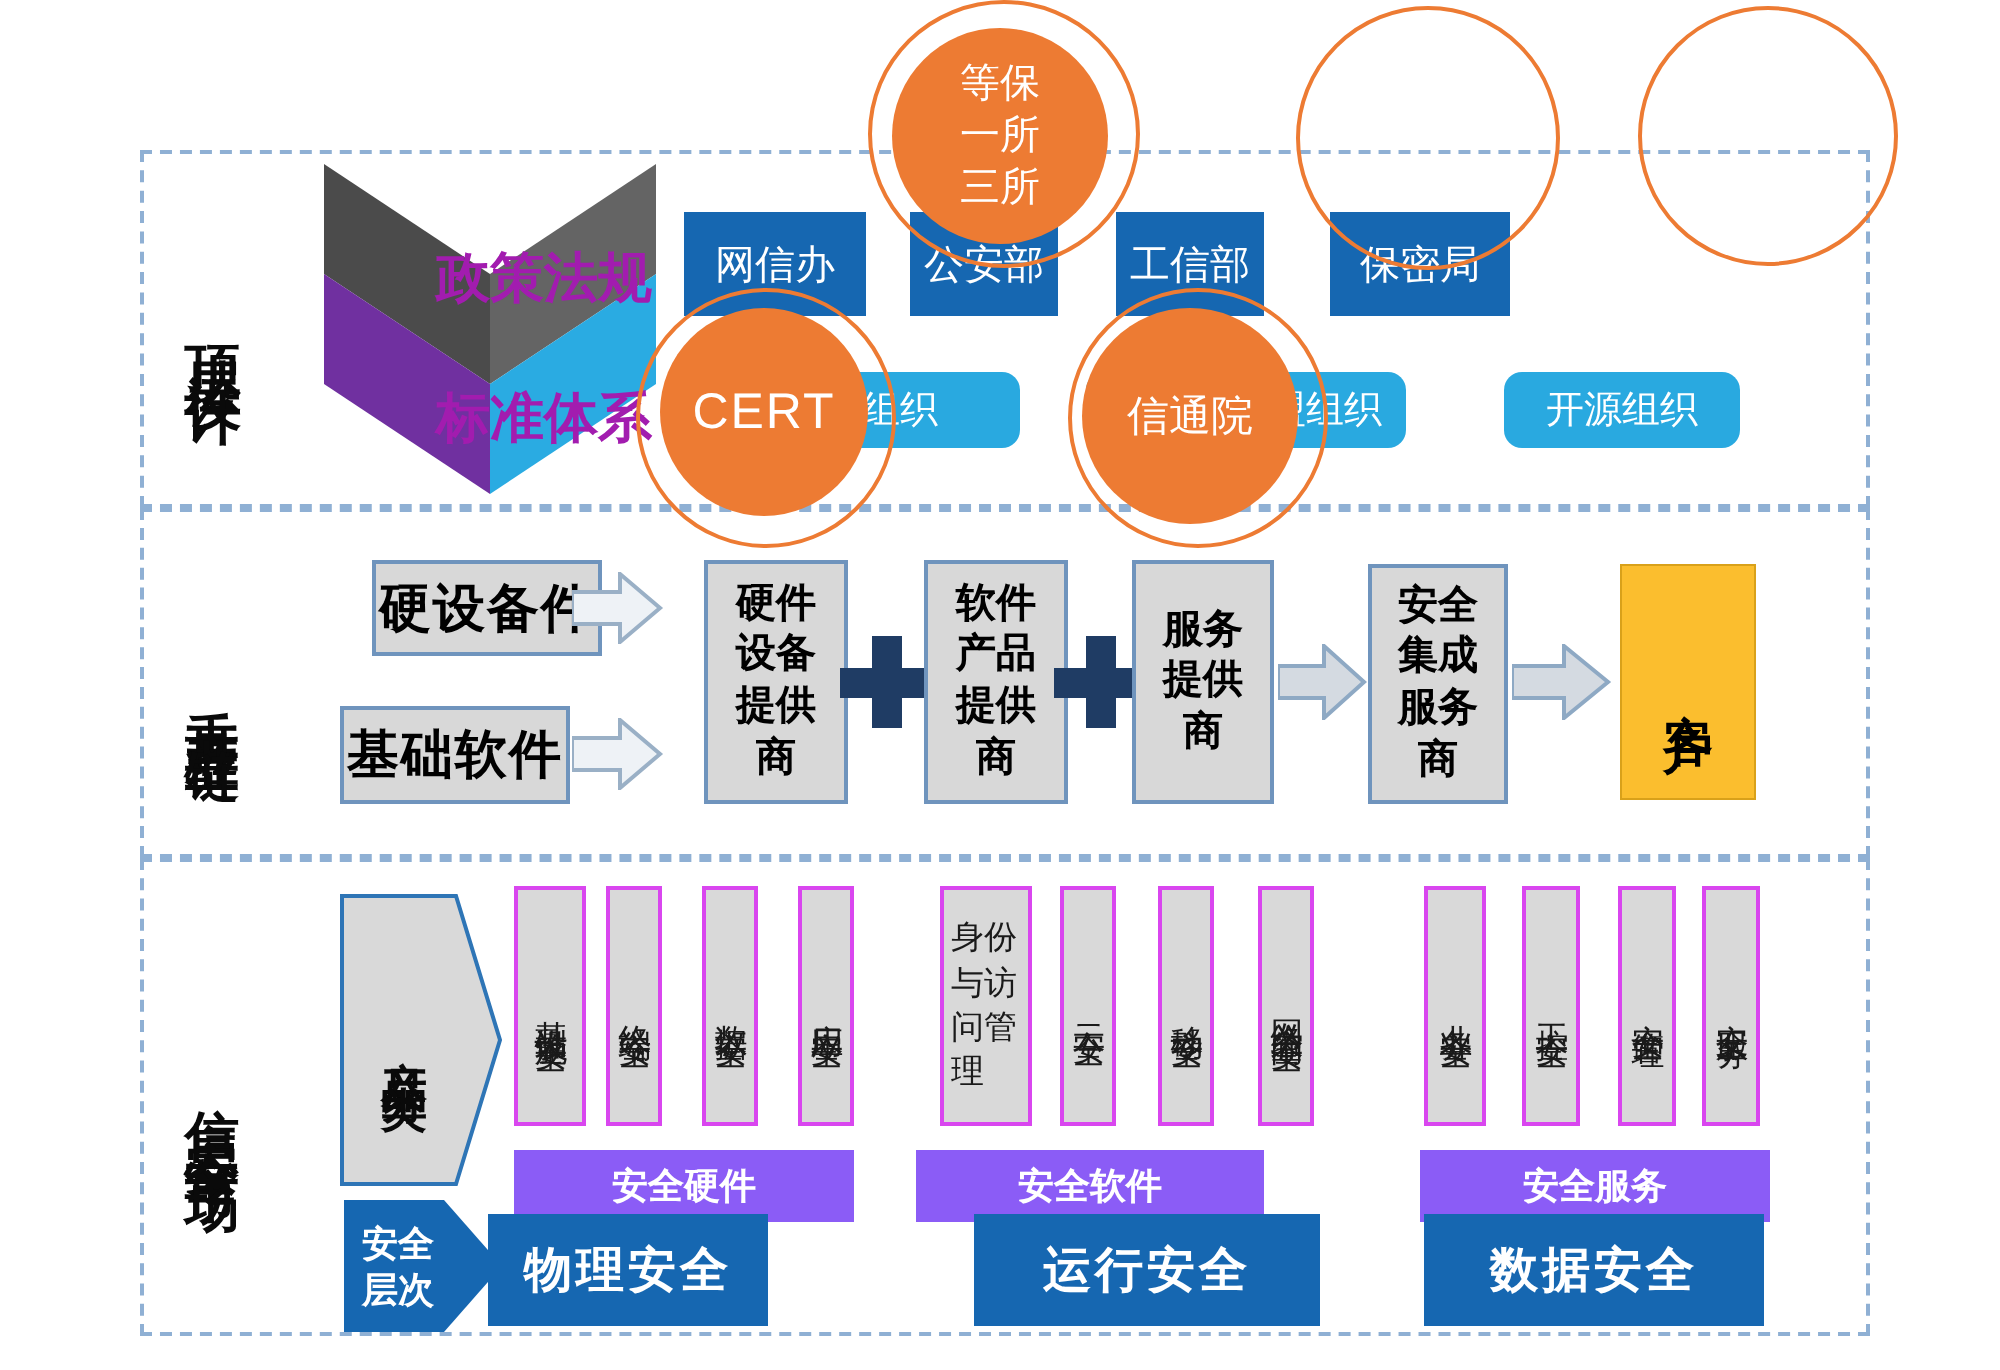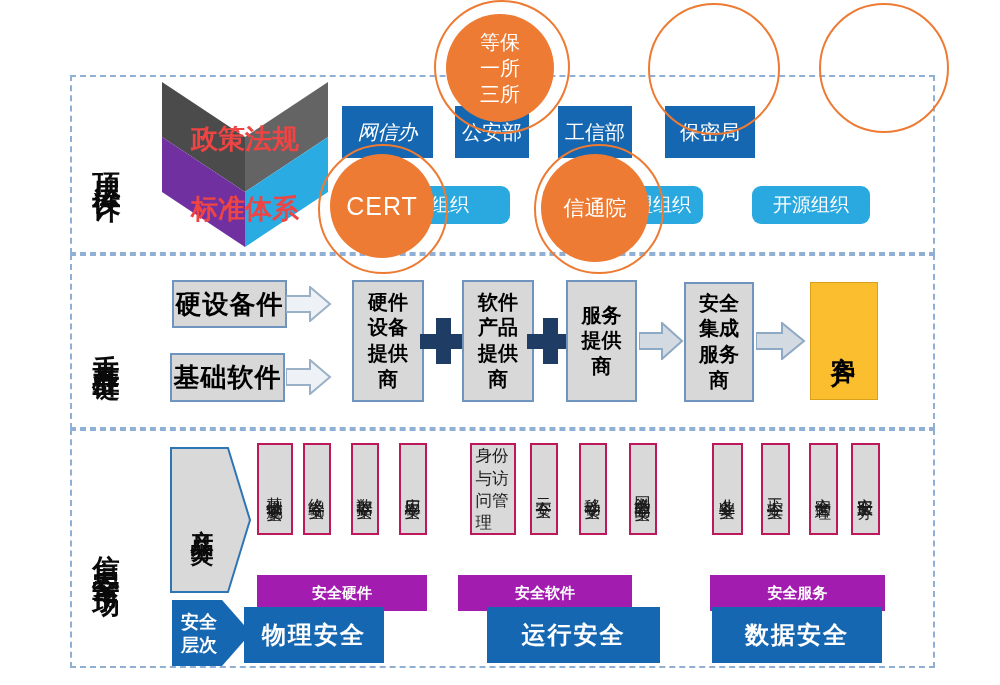--- a/index.html
+++ b/index.html
@@ -9,36 +9,36 @@
   .sec{position:absolute;border:2px dashed #8fb0d4;box-sizing:border-box;background:transparent;}
   .vlabel{position:absolute;writing-mode:vertical-rl;text-orientation:upright;font-weight:bold;
           color:#0a0a0a;display:flex;align-items:center;justify-content:center;}
   .gov{position:absolute;top:106px;height:52px;background:#1667b1;color:#fff;font-size:20px;
        display:flex;align-items:center;justify-content:center;}
   .org{position:absolute;top:186px;height:38px;background:#29a9e0;color:#fff;font-size:19px;
        border-radius:9px;display:flex;align-items:center;justify-content:center;}
   .circle{position:absolute;background:#ed7b33;border-radius:50%;color:#fff;text-align:center;
           display:flex;align-items:center;justify-content:center;}
   .ring{position:absolute;border:2px solid #ed7b33;border-radius:50%;background:transparent;}
-  .chev-txt{position:absolute;width:162px;text-align:center;color:#ef4444;font-weight:bold;font-size:27px;}
+  .chev-txt{position:absolute;width:162px;text-align:right;color:#a21caf;font-weight:bold;font-size:27px;}
   .gbox{position:absolute;background:#d8d8d8;border:2px solid #6f94bd;box-sizing:border-box;
         display:flex;align-items:center;justify-content:center;font-weight:bold;color:#000;}
   .chainbox{text-align:center;font-size:20px;line-height:1.28;}
   .plus{position:absolute;width:46px;height:46px;}
   .plus:before,.plus:after{content:"";position:absolute;background:#1f3c64;}
   .plus:before{left:0;top:16px;width:46px;height:15px;}
   .plus:after{left:16px;top:0;width:15px;height:46px;}
   .svgabs{position:absolute;}
-  .col{position:absolute;top:443px;height:92px;background:#d9d9d9;border:2px solid #be185d;
+  .col{position:absolute;top:443px;height:120px;background:#d9d9d9;border:2px solid #d946ef;
        box-sizing:border-box;writing-mode:vertical-rl;text-orientation:upright;font-size:16.5px;
        letter-spacing:2px;color:#1a1a1a;display:flex;align-items:center;justify-content:center;}
   .col-wrap{writing-mode:horizontal-tb;letter-spacing:0;display:flex;align-items:center;justify-content:center;}
   .col-wrap span{display:block;width:35px;word-break:break-all;line-height:1.35;font-size:16.5px;}
-  .ybar{position:absolute;top:575px;height:36px;background:#a21caf;color:#fff;font-weight:bold;
-        font-size:15px;display:flex;align-items:center;justify-content:center;}
+  .ybar{position:absolute;top:575px;height:36px;background:#8b5cf6;color:#fff;font-weight:bold;
+        font-size:18px;display:flex;align-items:center;justify-content:center;}
   .bbar{position:absolute;top:607px;height:56px;background:#1667b1;color:#fff;font-weight:bold;
         font-size:24px;display:flex;align-items:center;justify-content:center;letter-spacing:2px;}
   .ellipse{position:absolute;left:898px;top:196px;width:92px;height:296px;background:#fff;
            border:2px dashed #f0b94d;border-radius:50%;box-sizing:border-box;
            display:flex;align-items:center;justify-content:center;text-align:center;
            font-weight:bold;color:#111;font-size:20px;line-height:25px;}
   .watermark{position:absolute;left:843px;top:596px;font-family:"Liberation Serif","DejaVu Serif",serif;
              font-size:46px;font-weight:600;color:#7f7f7f;opacity:.9;letter-spacing:2px;z-index:60;}
 </style>
 </head>
@@ -56,30 +56,30 @@
 
   <svg class="svgabs" style="left:162px;top:82px;" width="166" height="168" viewBox="0 0 166 168">
     <polygon points="0,0 83,55 83,110 0,55" fill="#4b4b4b"></polygon>
     <polygon points="83,55 166,0 166,55 83,110" fill="#646464"></polygon>
     <polygon points="0,55 83,110 83,165 0,110" fill="#7030a0"></polygon>
     <polygon points="83,110 166,55 166,110 83,165" fill="#2aabe2"></polygon>
   </svg>
   <div class="chev-txt" style="left:164px;top:121px;">政策法规</div>
   <div class="chev-txt" style="left:164px;top:191px;">标准体系</div>
 
-  <div class="gov" style="left:342px;width:91px;font-style:italic;">网信办</div>
+  <div class="gov" style="left:342px;width:91px;">网信办</div>
   <div class="gov" style="left:455px;width:74px;">公安部</div>
   <div class="gov" style="left:558px;width:74px;">工信部</div>
   <div class="gov" style="left:665px;width:90px;">保密局</div>
 
   <div class="org" style="left:352px;width:158px;">行业组织</div>
   <div class="org" style="left:543px;width:160px;justify-content:flex-end;padding-right:12px;box-sizing:border-box;">联盟组织</div>
   <div class="org" style="left:752px;width:118px;">开源组织</div>
 
-  <div class="gbox" style="left:172px;top:280px;width:115px;height:48px;font-size:26px;letter-spacing:1px;font-family:Liberation Mono, monospace;">硬设备件</div>
+  <div class="gbox" style="left:186px;top:280px;width:115px;height:48px;font-size:26px;letter-spacing:1px;font-family:Liberation Mono, monospace;">硬设备件</div>
   <div class="gbox" style="left:170px;top:353px;width:115px;height:49px;font-size:26px;letter-spacing:1px;">基础软件</div>
 
   <svg class="svgabs" style="left:286px;top:286px;" width="46" height="36" viewBox="0 0 46 36">
     <polygon points="0,10 24,10 24,1 44,18 24,35 24,26 0,26" fill="#eef2f6" stroke="#9ab0c6" stroke-width="2"></polygon>
   </svg>
   <svg class="svgabs" style="left:286px;top:359px;" width="46" height="36" viewBox="0 0 46 36">
     <polygon points="0,10 24,10 24,1 44,18 24,35 24,26 0,26" fill="#eef2f6" stroke="#9ab0c6" stroke-width="2"></polygon>
   </svg>
 
   <div class="gbox chainbox pre" style="left:352px;top:280px;width:72px;height:122px;">硬件

